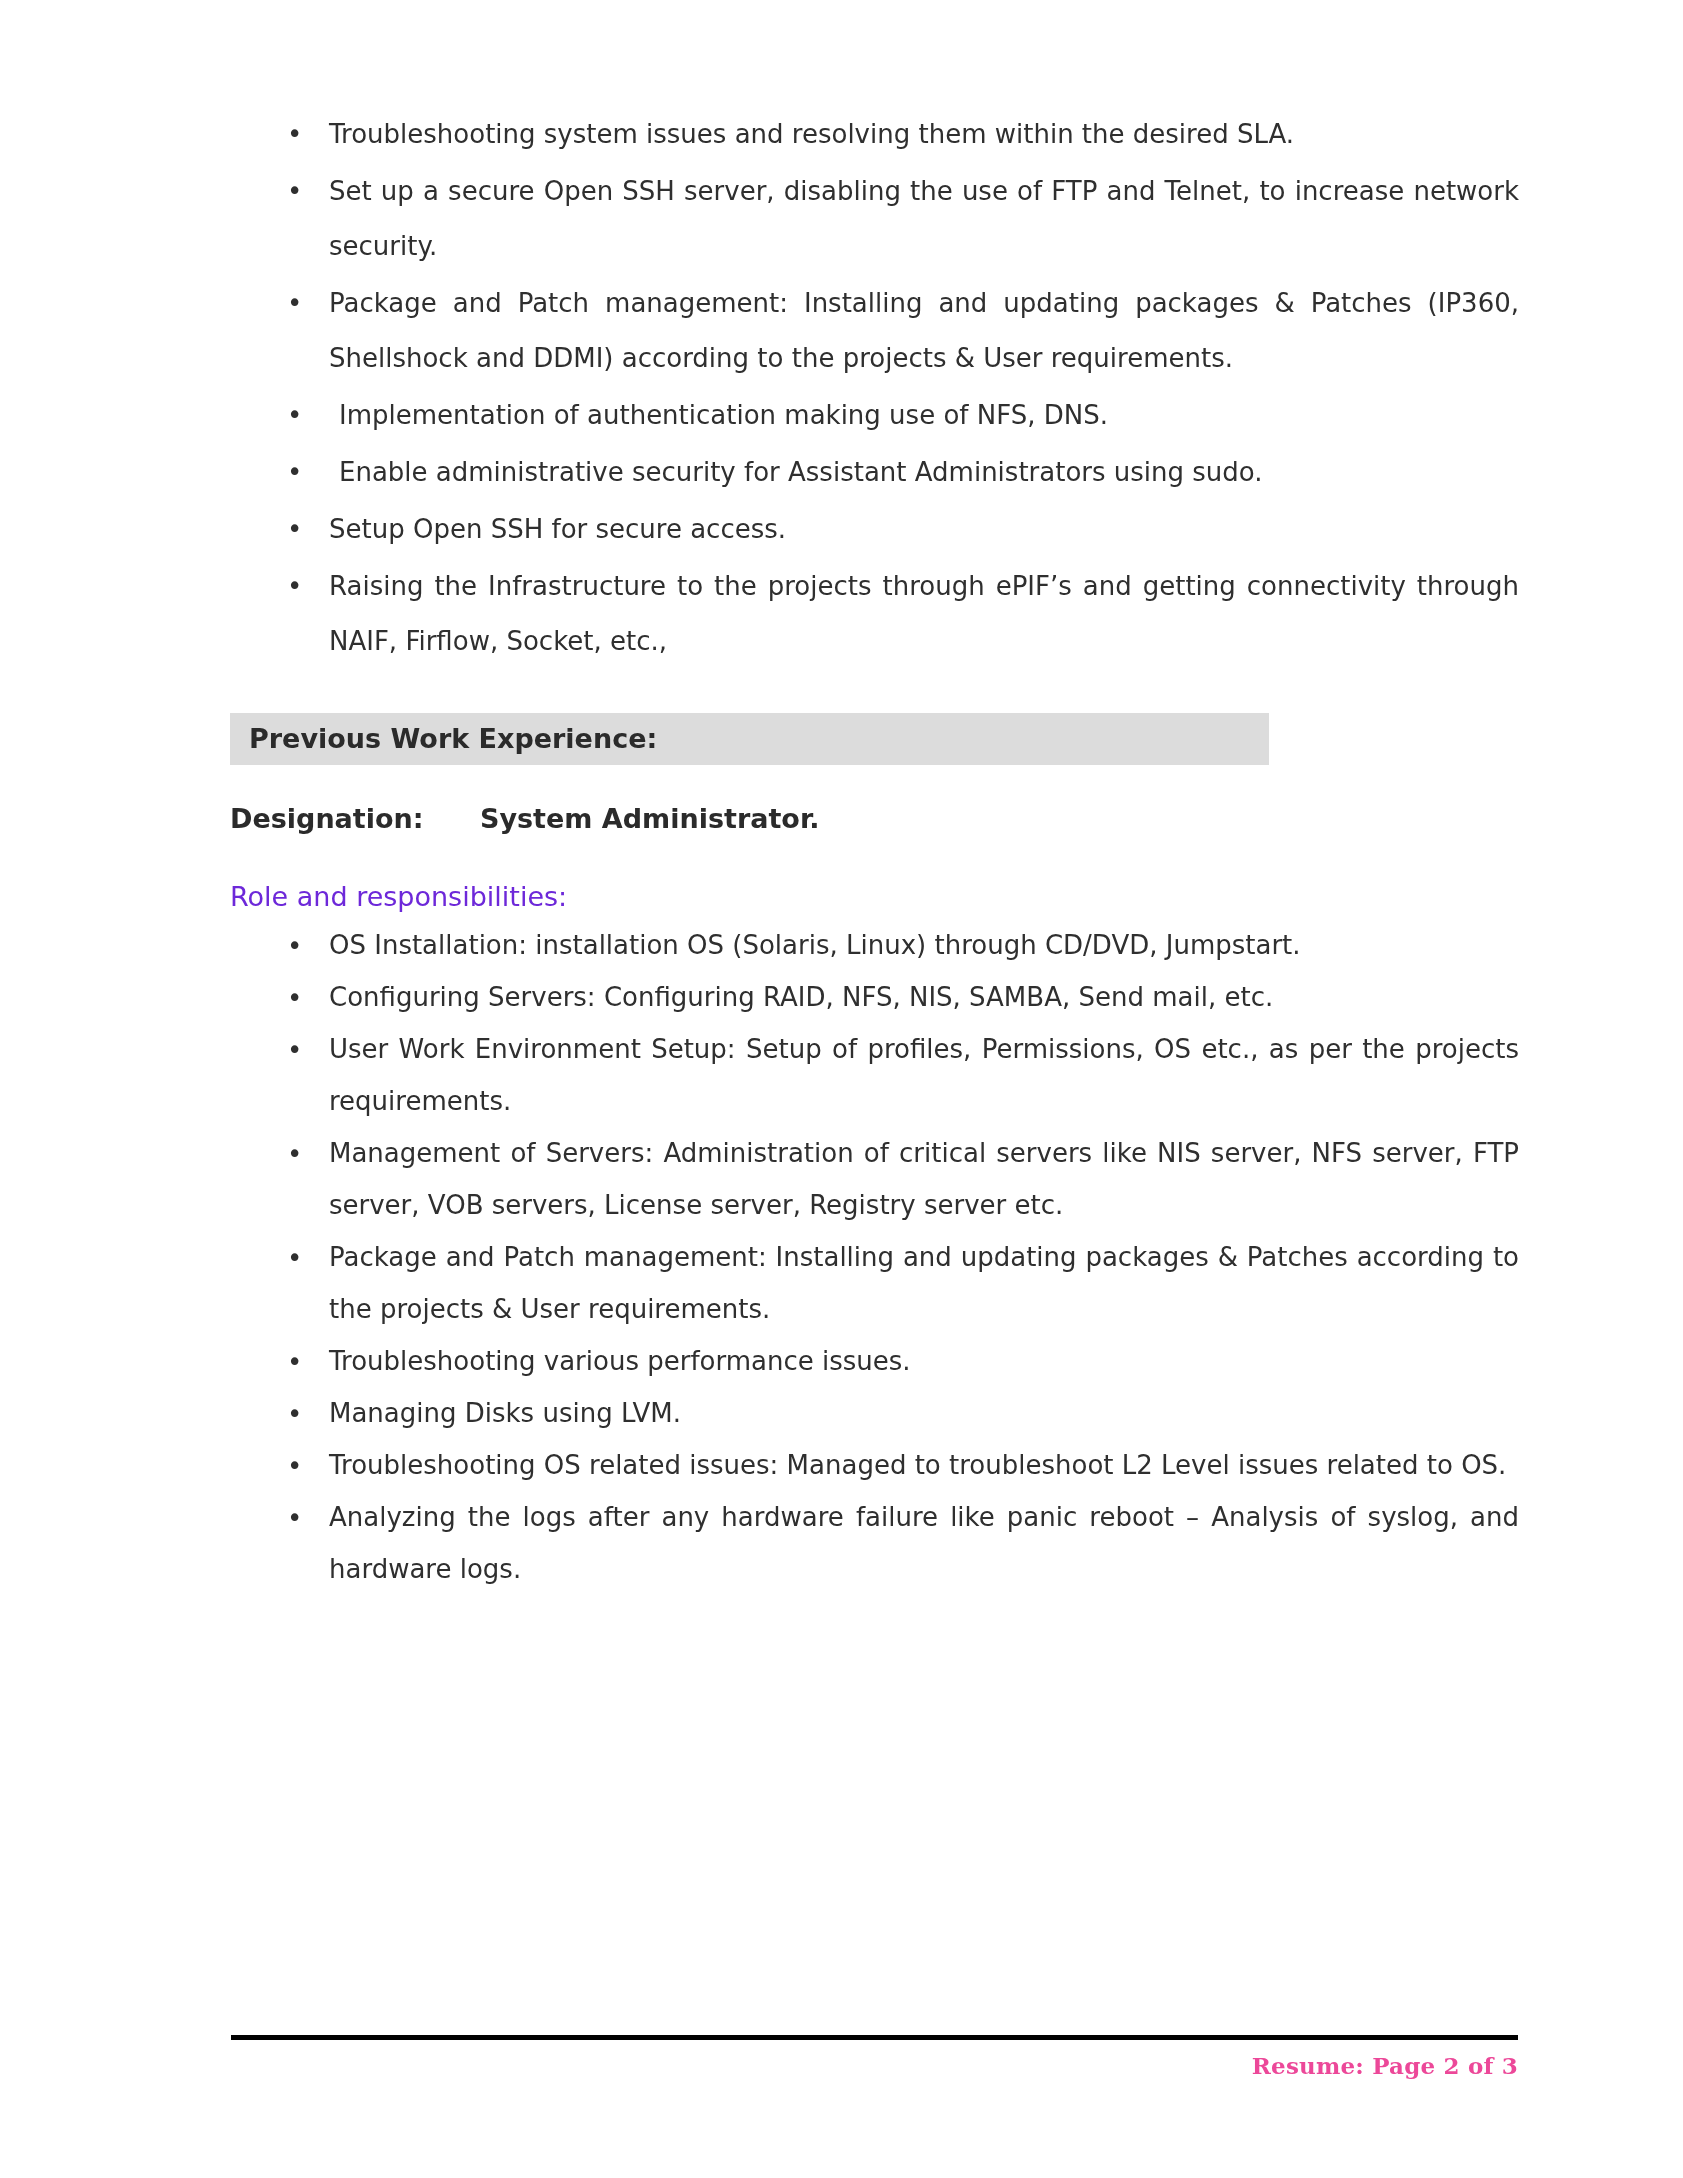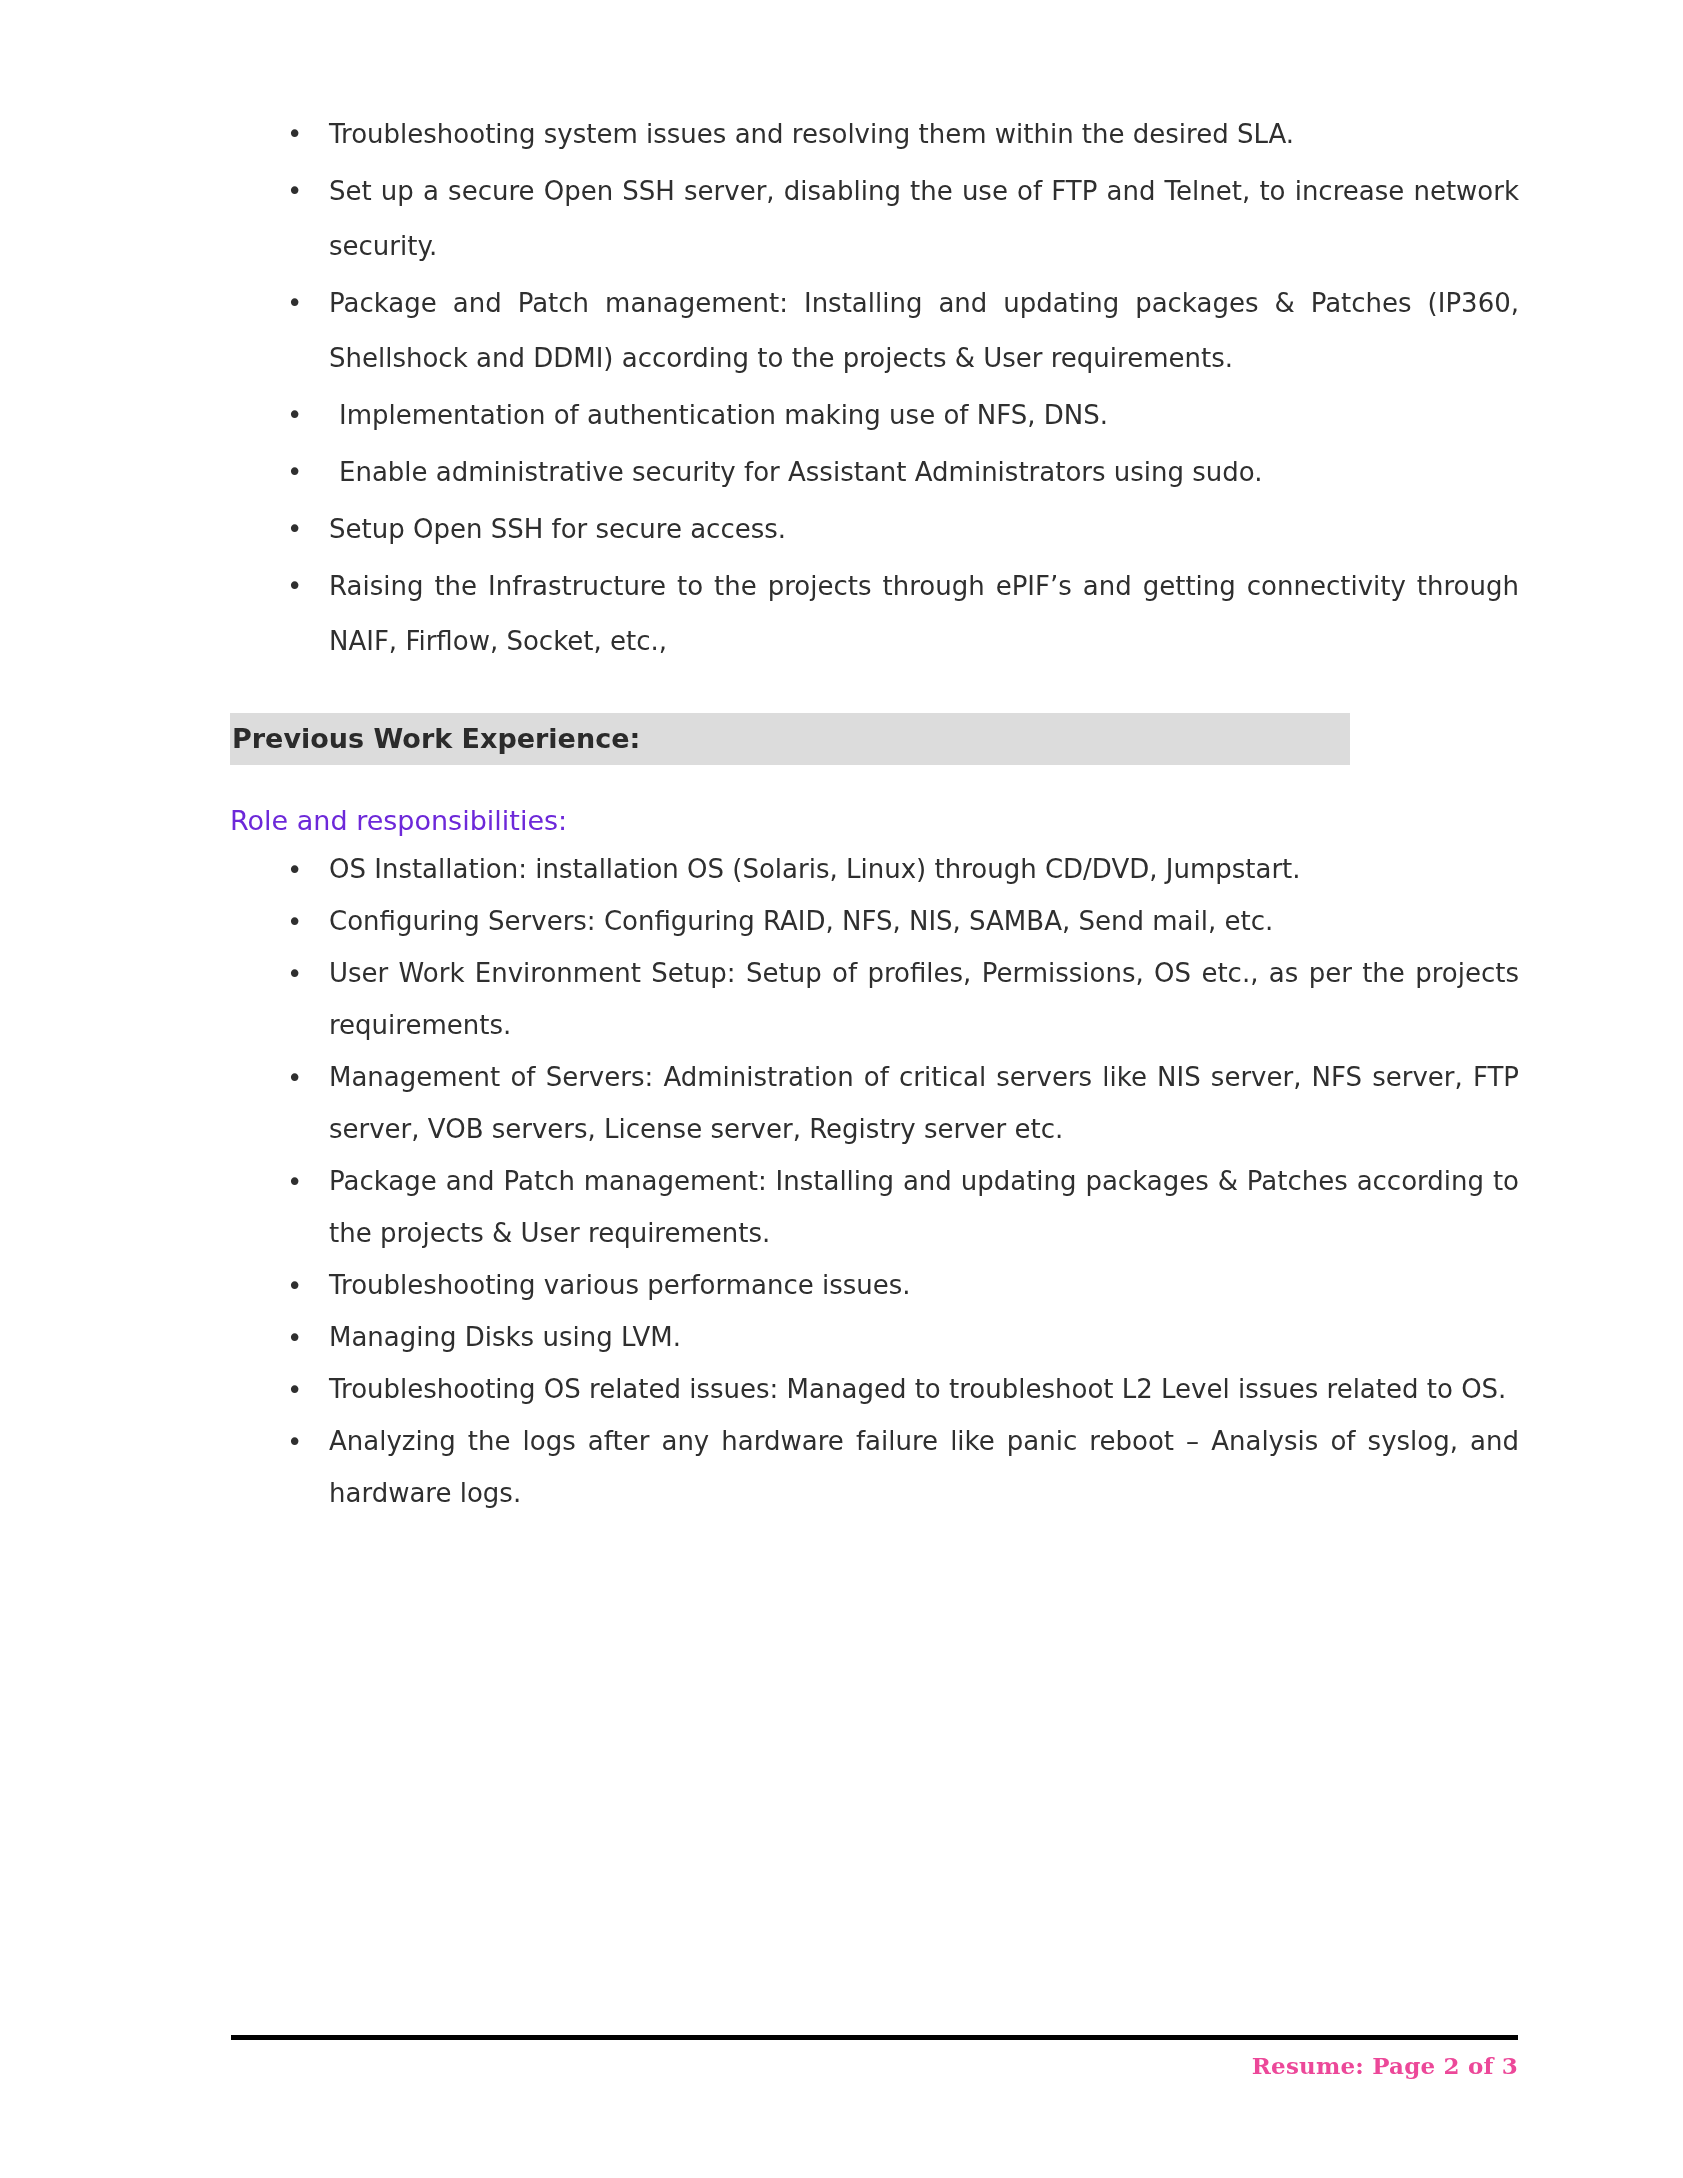--- a/index.html
+++ b/index.html
@@ -62,24 +62,24 @@
   ul.bullets > li > span.txt {
     display: block;
   }
 
   
   .section-bar {
     background: #dcdcdc;
     font-weight: bold;
     font-size: 27px;
     line-height: 44px;
-    padding: 4px 0 4px 2px;
+    padding: 4px 0 4px 19px;
     margin: 44px 0 0 0;
     color: #2b2b2b;
-    width: 1120px;
+    width: 1039px;
     box-sizing: border-box;
   }
 
   
   .kv-line {
     font-weight: bold;
     font-size: 27px;
     line-height: 44px;
     margin: 32px 0 0 0;
     color: #2b2b2b;
@@ -159,20 +159,21 @@
       </li>
       <li>
         <span class="bullet-dot">•</span>
         <span class="txt">Raising the Infrastructure to the projects through ePIF’s and getting connectivity through NAIF, Firflow, Socket, etc.,</span>
       </li>
     </ul>
 
     <div class="section-bar">Previous Work Experience:</div>
 
 
+    <div class="kv-line"><span class="kv-key">Designation:      </span><span class="kv-val">System Administrator.</span></div>
 
 
     <div class="subhead">Role and responsibilities:</div>
 
     <ul class="bullets tight list-gap-top">
       <li>
         <span class="bullet-dot">•</span>
         <span class="txt">OS Installation: installation OS (Solaris, Linux) through CD/DVD, Jumpstart.</span>
       </li>
       <li>

